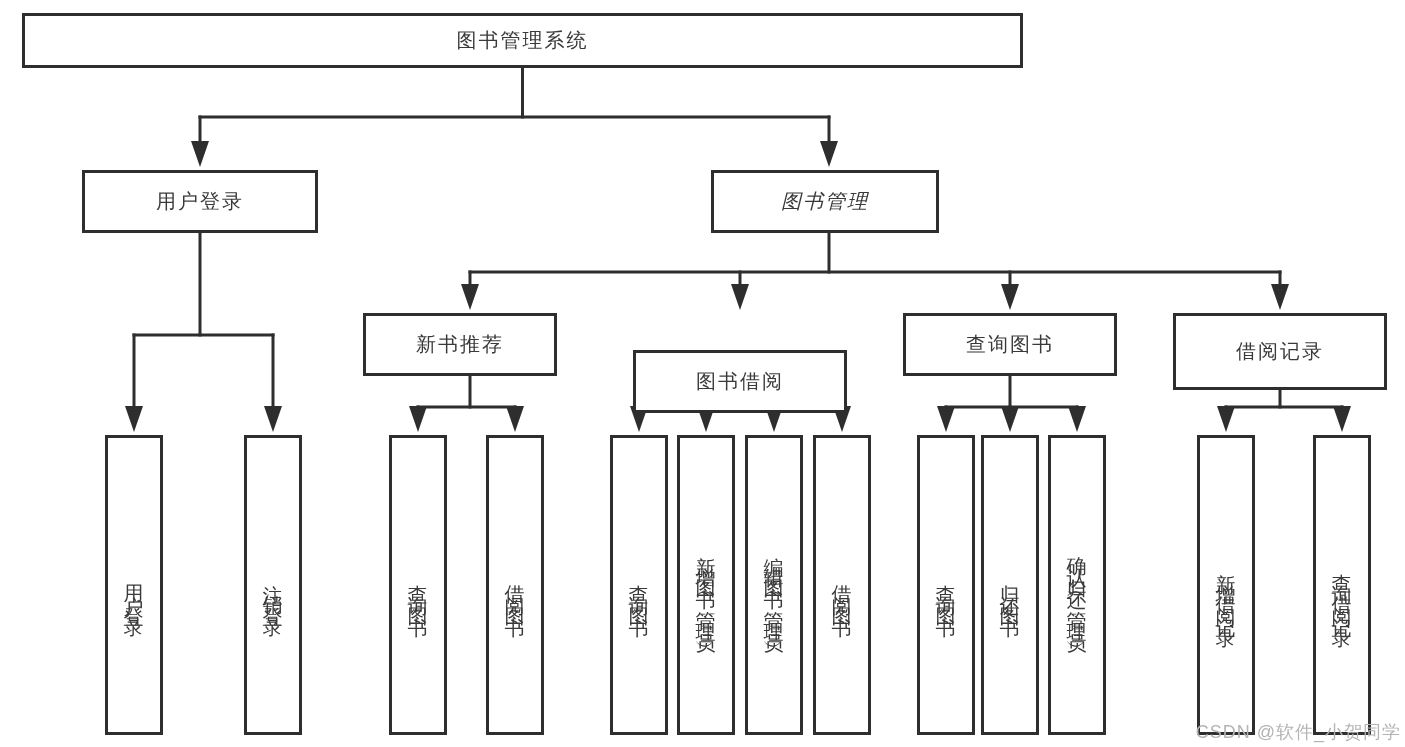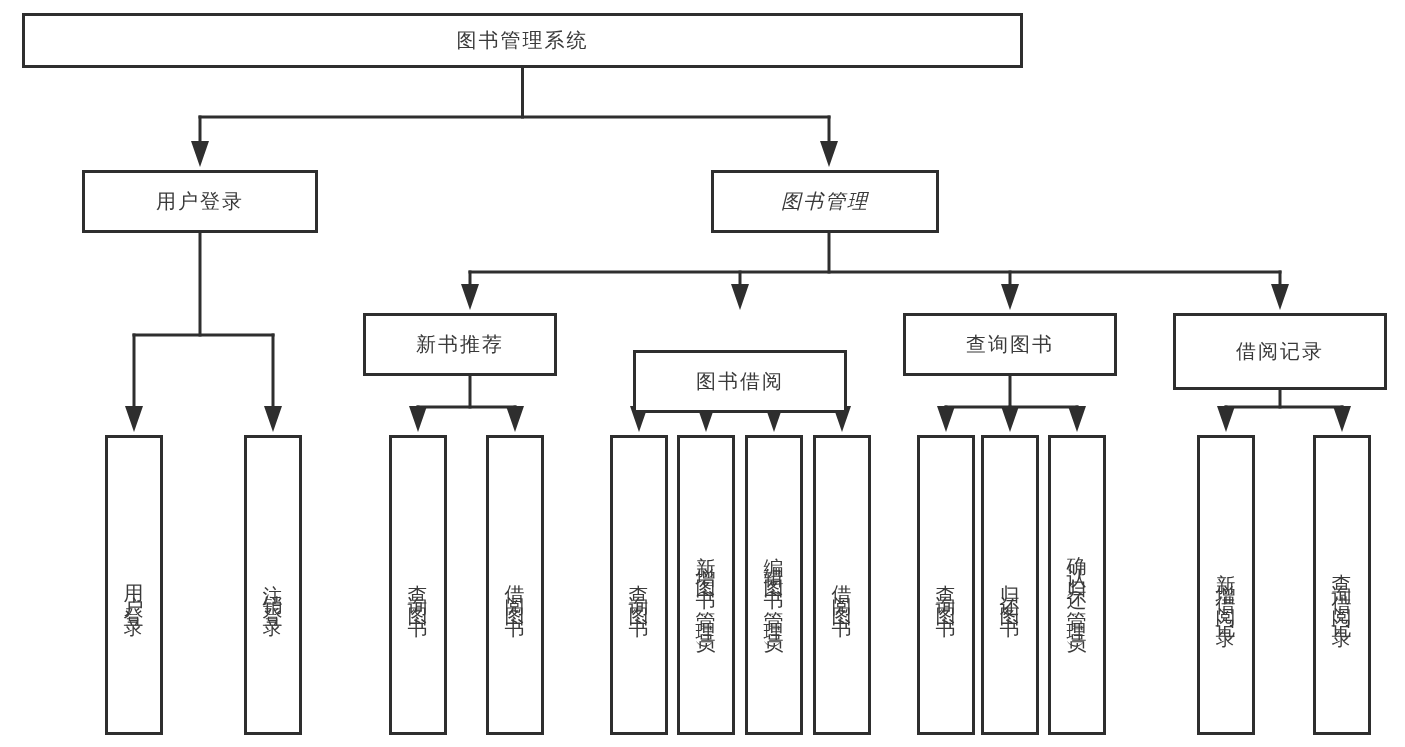--- a/index.html
+++ b/index.html
@@ -162,13 +162,14 @@
       <div class="node v" style="left: 1048px; top: 435px; width: 58px; height: 300px;">
         <span class="lbl">确认归还（管理员）</span>
       </div>
       <div class="node v" style="left: 1197px; top: 435px; width: 58px; height: 300px;">
         <span class="lbl">新增借阅记录</span>
       </div>
       <div class="node v" style="left: 1313px; top: 435px; width: 58px; height: 300px;">
         <span class="lbl">查询借阅记录</span>
       </div>
     </div>
+  <div class="watermark">CSDN @软件_小贺同学</div>
 </div>
 
 </body></html>

